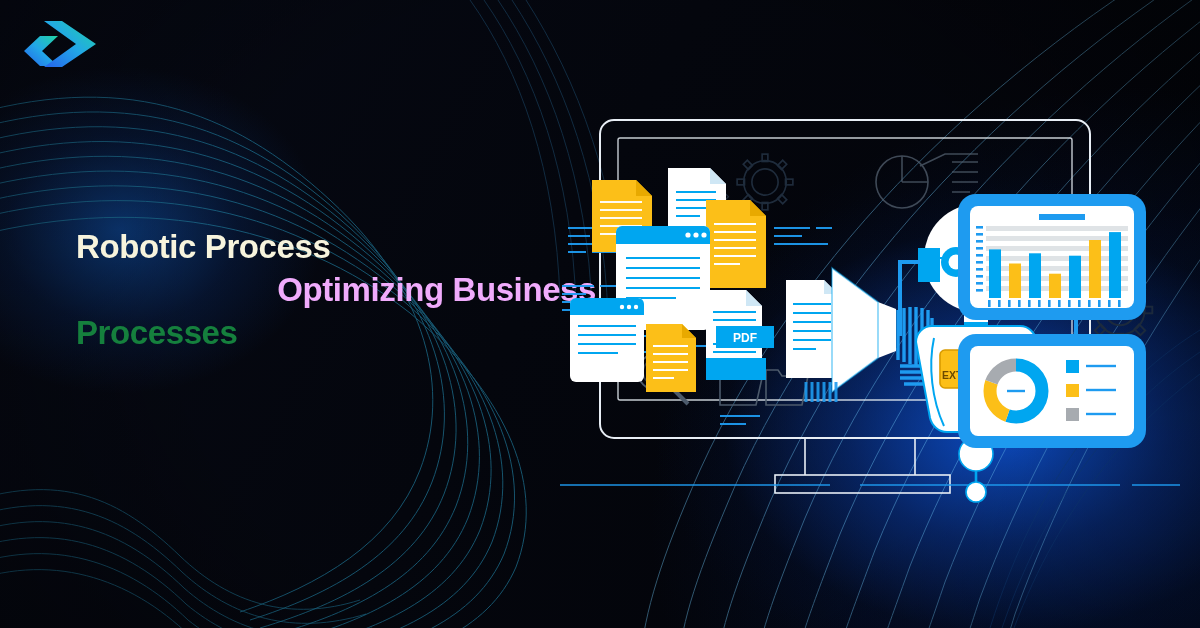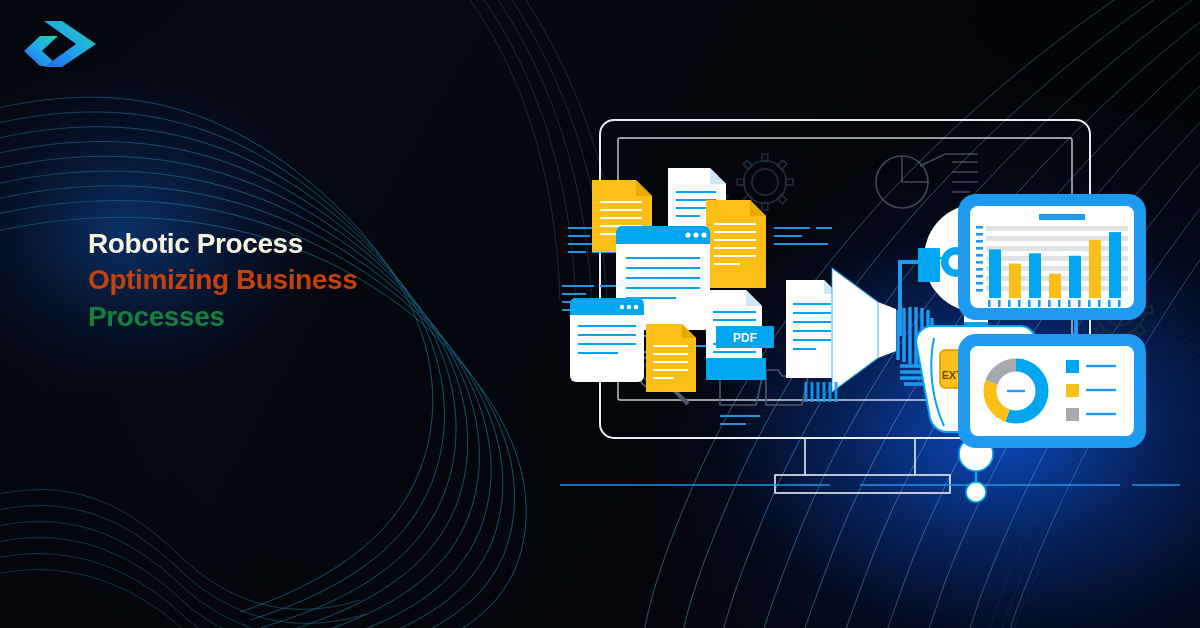--- a/index.html
+++ b/index.html
@@ -28,31 +28,31 @@
       radial-gradient(ellipse 900px 700px at 600px 314px, rgba(0,0,0,0) 45%, rgba(0,0,0,0.55) 100%);
     pointer-events:none;
   }
   .bg-svg { position:absolute; inset:0; }
 
   
   .logo { position:absolute; left:18px; top:14px; width:86px; height:60px; }
 
   
   .headline {
-    position:absolute; left:88px; top:226px;
+    position:absolute; left:76px; top:226px;
     width:520px;
-    font-size:28px;
+    font-size:33px;
     font-weight:bold;
     line-height:1.30;
     letter-spacing:-0.4px;
   }
   .headline .ln { display:block; white-space:nowrap; }
   .ln-0 { color:#f7f4dd; }
   .ln-1 { color:#f6f29a; }
-  .ln-2 { color:#c2410c; }
+  .ln-2 { color:#f0abfc;text-align:right; }
   .ln-3 { color:#15803d; }
 
   
   .illus { position:absolute; left:560px; top:110px; width:620px; height:420px; }
 </style>
 </head>
 <body>
 
 <div id="banner">
 

